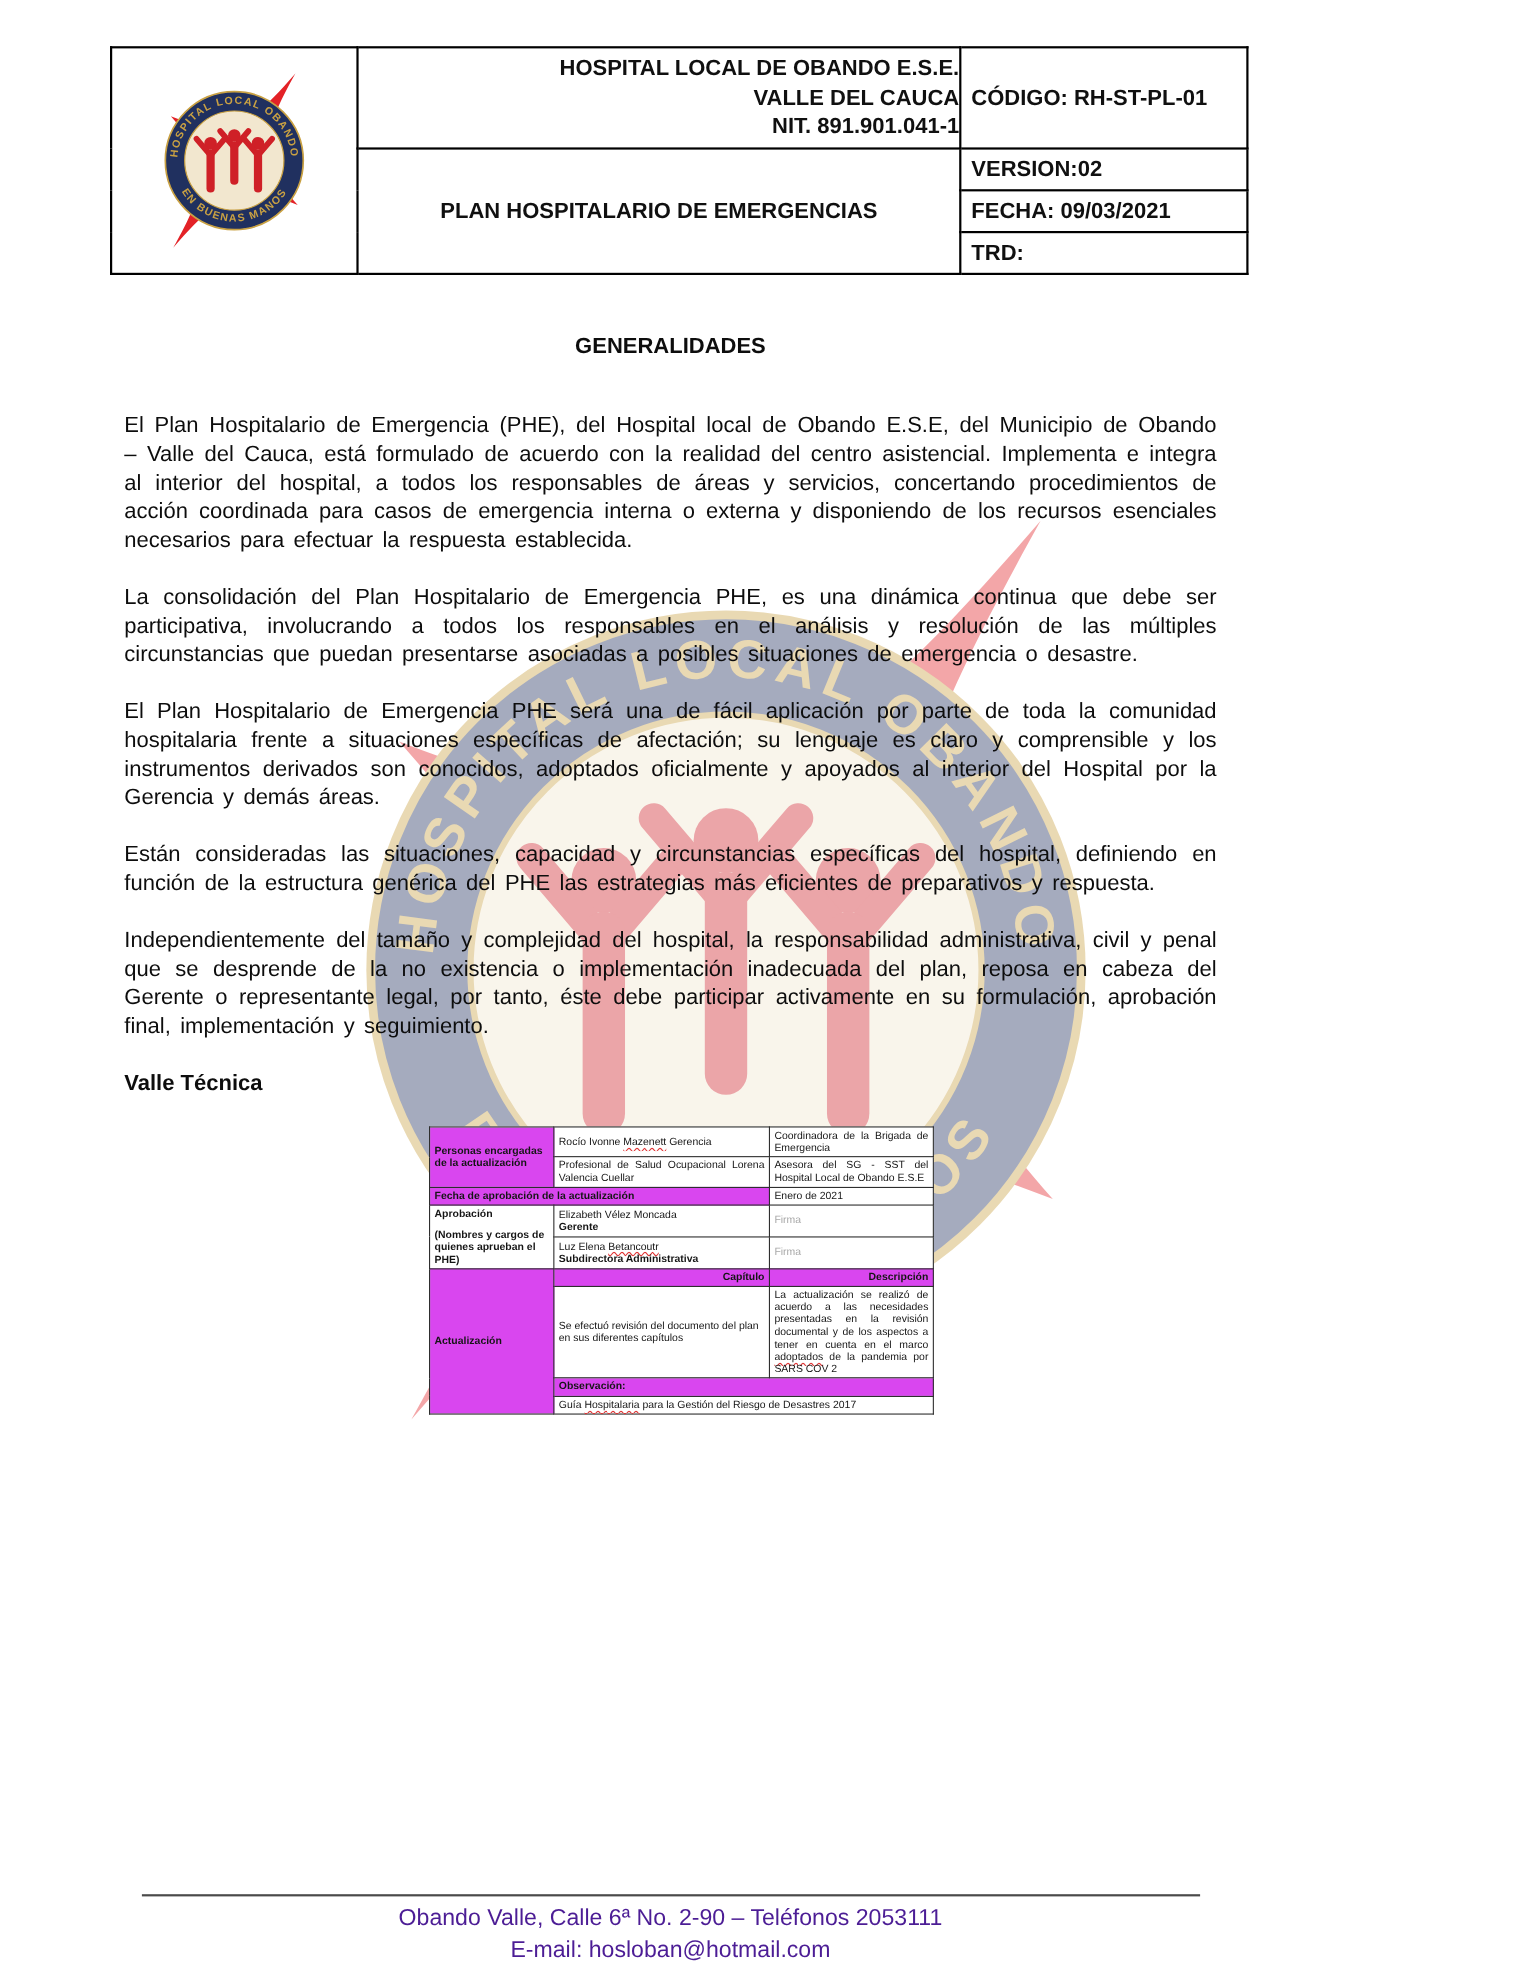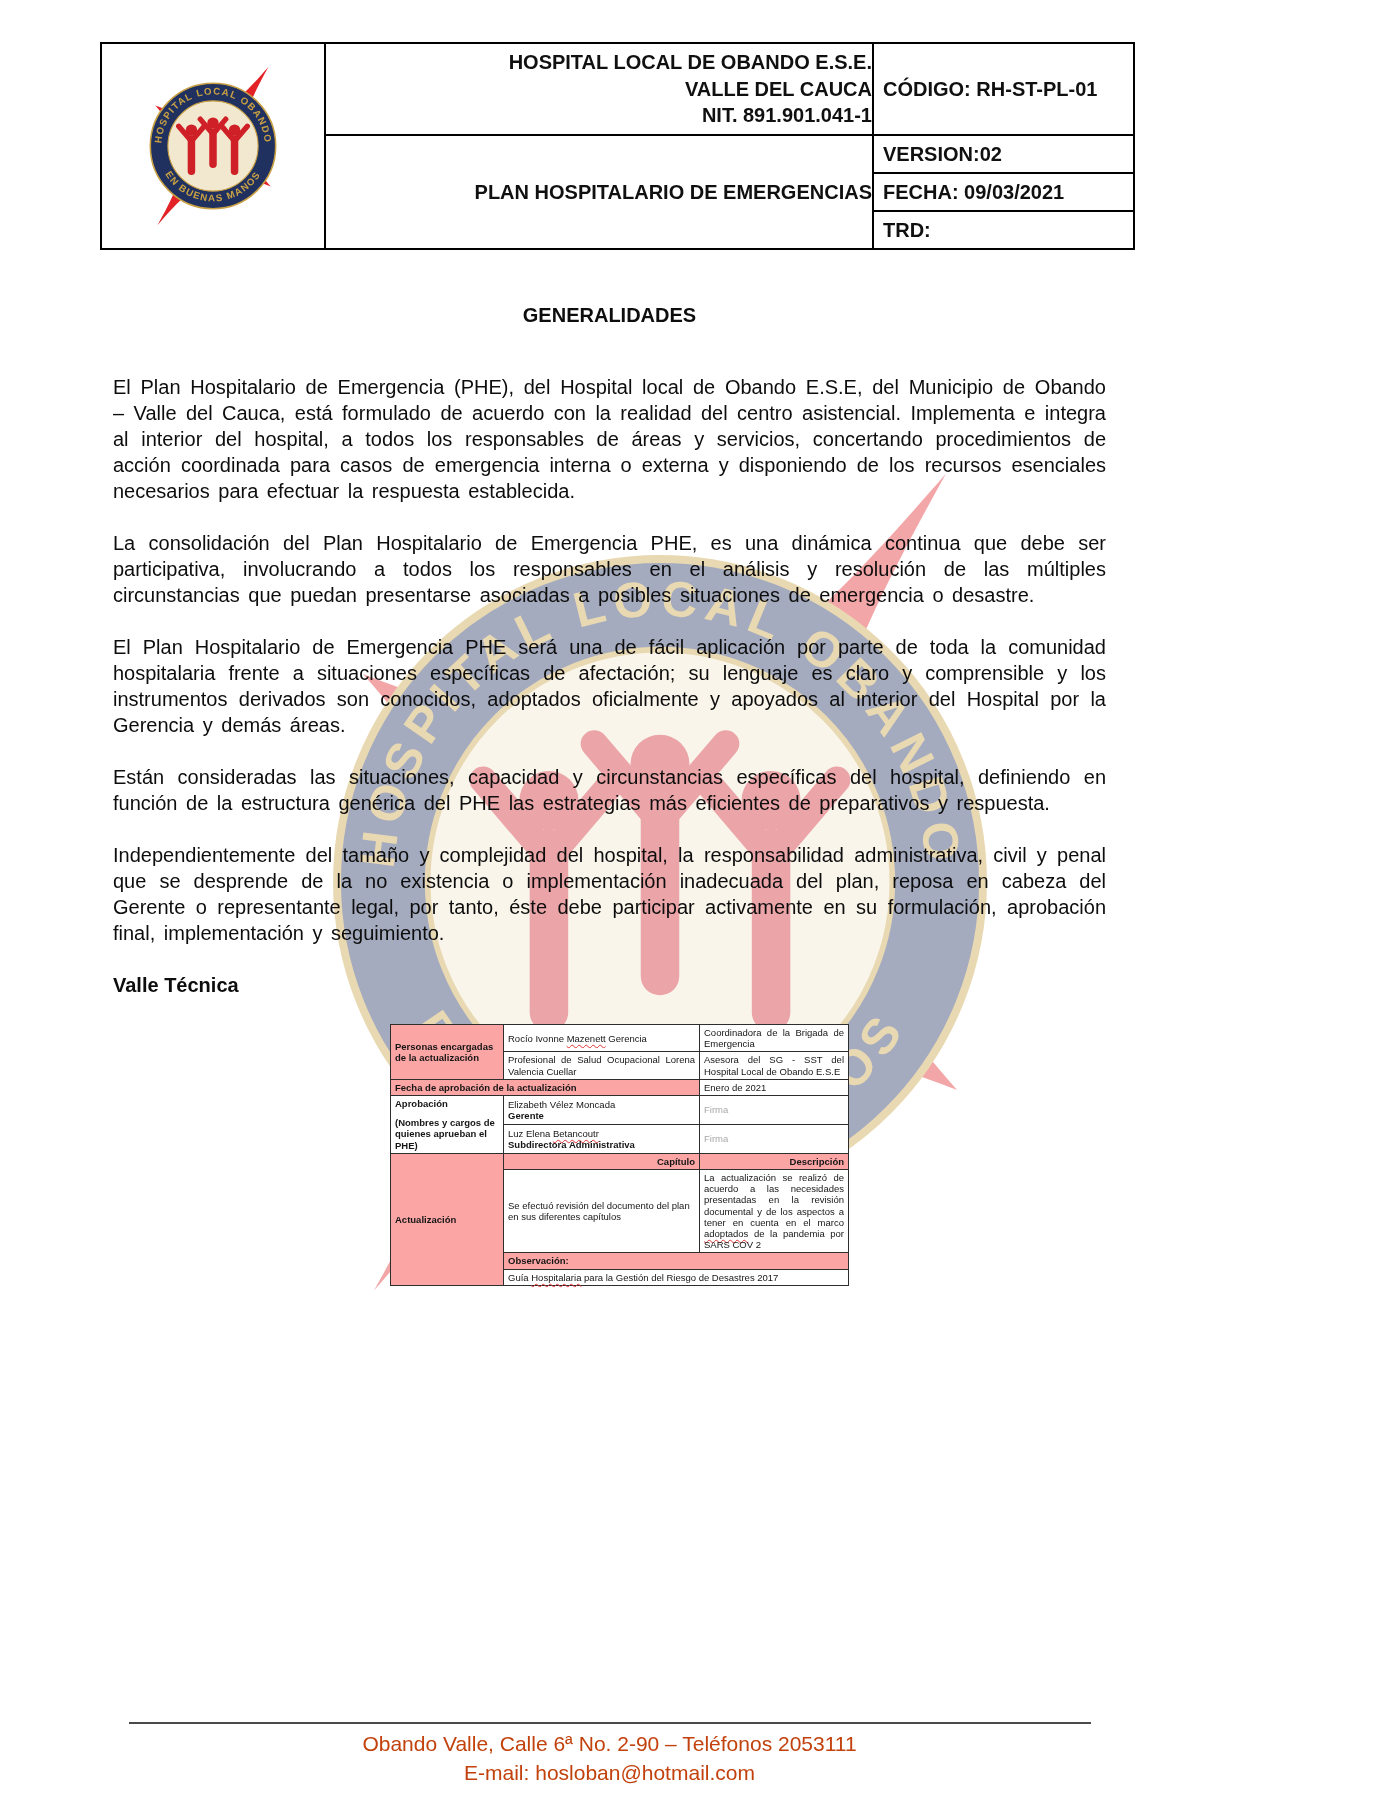--- a/index.html
+++ b/index.html
@@ -16,44 +16,44 @@
   .content{position:relative;z-index:1;}
   
   table.doc-header{border-collapse:collapse;margin:42px 0 0 100px;width:1018px;table-layout:fixed;}
   .doc-header td{border:2px solid #000;padding:0;vertical-align:middle;}
   .doc-header tr.r1{height:92px;}
   .doc-header tr.rs{height:38px;}
   .logo-cell{width:222px;text-align:center;}
   .logo-svg{width:200px;height:198px;display:block;margin:3px auto;}
   .org-cell{width:546px;text-align:right;font-weight:bold;font-size:20px;line-height:1.32;}
   .meta-cell{width:250px;font-weight:bold;font-size:20px;padding-left:9px !important;margin-top:16px;}
-  .title-cell{text-align:right;font-weight:bold;font-size:20px;margin-top:25px;}
+  .title-cell{text-align:center;font-weight:bold;font-size:20px;margin-top:25px;}
   
   .body-col{margin:28px 0 0 113px;width:993px;font-size:20px;line-height:26px;
     text-align:justify;word-spacing:3px;color:#0d0d0d;}
   .body-col p{margin:0 0 26px 0;}
   .h-gen{font-size:20px;font-weight:bold;text-align:center;margin:52px 0 46px 0;word-spacing:normal;}
   .h-ficha{font-size:20px;font-weight:bold;margin:14px 0 0 0;word-spacing:normal;}
   
   table.ficha{border-collapse:collapse;margin:26px 0 0 277px;width:431px;background:#fff;
     table-layout:fixed;font-size:9.5px;line-height:1.18;color:#151515;word-spacing:normal;text-align:left;}
   .ficha td{border:1px solid #2e2e2e;padding:2px 4px;vertical-align:middle;}
   .ficha .c1{width:104px;}
   .ficha .c2{width:187px;}
   .ficha .c3{width:140px;}
-  .gray{background:#fca5a5;}
+  .gray{background:#d946ef;}
   .bold{font-weight:bold;}
   .firma{color:#a8a8a8;}
   .just{text-align:justify;}
   .centered{text-align:right;}
   .wavy{text-decoration-line:underline;text-decoration-style:wavy;text-decoration-color:#e03434;
     text-decoration-thickness:1px;text-underline-offset:2px;}
   
   .footer{position:absolute;left:113px;top:1680px;width:993px;text-align:center;
-    font-size:21px;color:#c2410c;line-height:29px;z-index:1;}
+    font-size:21px;color:#4c1d95;line-height:29px;z-index:1;}
   .footer-rule{border-top:2px solid #4a4a4a;width:962px;margin:0 auto 5px auto;height:0;}
 </style>
 </head>
 <body>
 
 <svg width="0" height="0" style="position:absolute" aria-hidden="true">
   <defs>
     <g id="person-fig" stroke="#cf2027" fill="#cf2027">
       <circle cx="0" cy="-112" r="26" stroke="none"></circle>
       <path d="M-58,-130 L0,-62 L58,-130" fill="none" stroke-width="24" stroke-linecap="round"></path>

